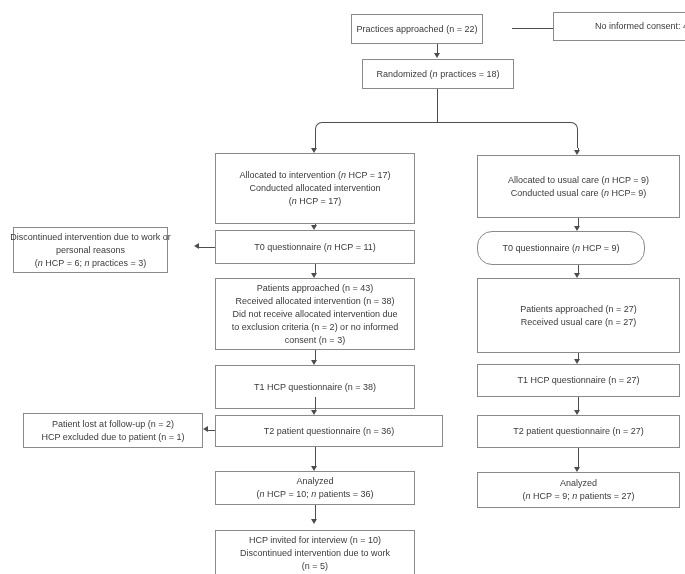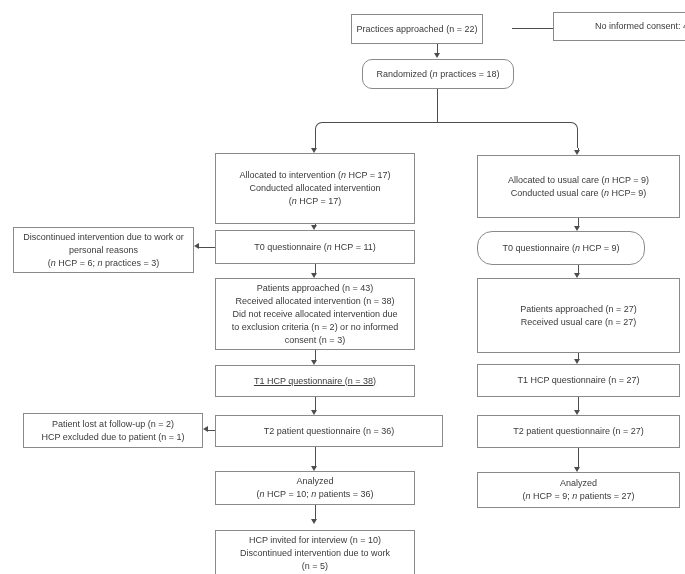--- a/index.html
+++ b/index.html
@@ -60,45 +60,45 @@
 <body>
 
 <div id="stage">
 
   <div class="box" style="left:351px; top:14px; width:132px; height:30px;">
       <div class="line">Practices approached (n = 22)</div>
     </div>
   <div class="box" style="left:553px; top:12px; width:136px; height:29px;align-items:flex-end;">
       <div class="line">No informed consent: 4</div>
     </div>
-  <div class="box" style="left:362px; top:59px; width:152px; height:30px;border-radius:10px;">
+  <div class="box" style="left:362px; top:59px; width:152px; height:30px;">
       <div class="line">Randomized (<i>n</i> practices = 18)</div>
     </div>
 
   <div class="box" style="left:215px; top:153px; width:200px; height:71px;">
       <div class="line">Allocated to intervention (<i>n</i> HCP = 17)</div>
       <div class="line">Conducted allocated intervention</div>
       <div class="line">(<i>n</i> HCP = 17)</div>
     </div>
-  <div class="box" style="left:13px; top:227px; width:181px; height:46px;">
+  <div class="box" style="left:13px; top:227px; width:155px; height:46px;">
       <div class="line">Discontinued intervention due to work or</div>
       <div class="line">personal reasons</div>
       <div class="line">(<i>n</i> HCP = 6; <i>n</i> practices = 3)</div>
     </div>
   <div class="box" style="left:215px; top:230px; width:200px; height:34px;">
       <div class="line">T0 questionnaire (<i>n</i> HCP = 11)</div>
     </div>
   <div class="box" style="left:215px; top:278px; width:200px; height:72px;">
       <div class="line">Patients approached (n = 43)</div>
       <div class="line">Received allocated intervention (n = 38)</div>
       <div class="line">Did not receive allocated intervention due</div>
       <div class="line">to exclusion criteria (n = 2) or no informed</div>
       <div class="line">consent (n = 3)</div>
     </div>
-  <div class="box" style="left:215px; top:365px; width:200px; height:32px;text-decoration:underline;">
+  <div class="box" style="left:215px; top:365px; width:200px; height:44px;">
       <div class="line">T1 HCP questionnaire (n = 38)</div>
     </div>
   <div class="box" style="left:23px; top:413px; width:180px; height:35px;">
       <div class="line">Patient lost at follow-up (n = 2)</div>
       <div class="line">HCP excluded due to patient (n = 1)</div>
     </div>
   <div class="box" style="left:215px; top:415px; width:228px; height:32px;">
       <div class="line">T2 patient questionnaire (n = 36)</div>
     </div>
   <div class="box" style="left:215px; top:471px; width:200px; height:34px;">

